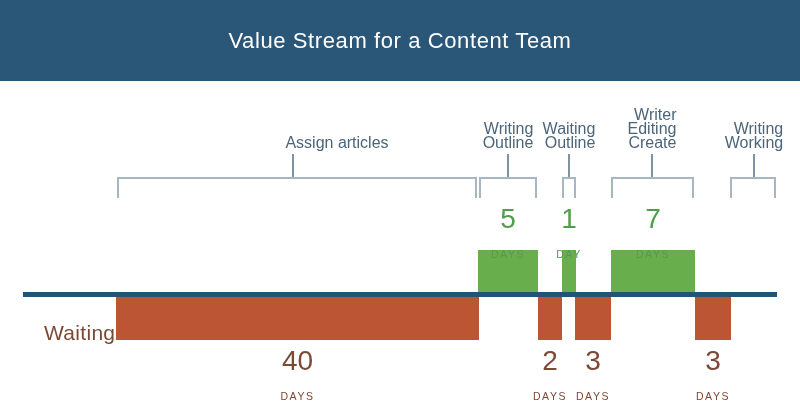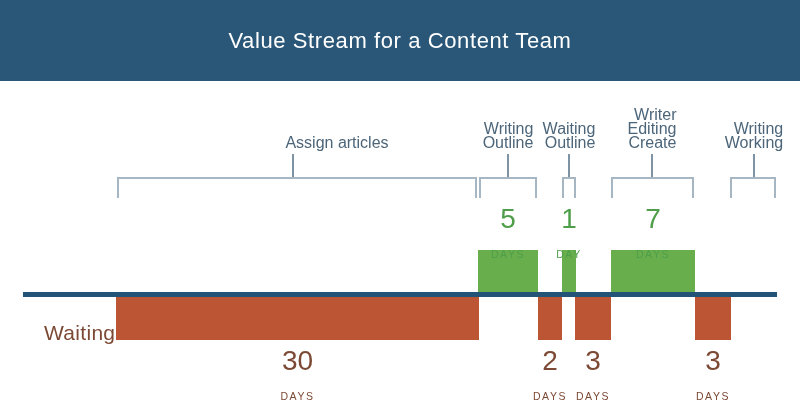--- a/index.html
+++ b/index.html
@@ -111,21 +111,21 @@
         <div class="num">1</div>
         <div class="unit">DAY</div>
       </div>
       <div class="bar working" style="left: 611px; width: 84px;"></div>
       <div class="val working" style="left: 653px;">
         <div class="num">7</div>
         <div class="unit">DAYS</div>
       </div>
       <div class="bar waiting" style="left: 116px; width: 363px;"></div>
       <div class="val waiting" style="left: 297.5px;">
-        <div class="num">30</div>
+        <div class="num">40</div>
         <div class="unit">DAYS</div>
       </div>
       <div class="bar waiting" style="left: 538px; width: 24px;"></div>
       <div class="val waiting" style="left: 550px;">
         <div class="num">2</div>
         <div class="unit">DAYS</div>
       </div>
       <div class="bar waiting" style="left: 575px; width: 36px;"></div>
       <div class="val waiting" style="left: 593px;">
         <div class="num">3</div>

